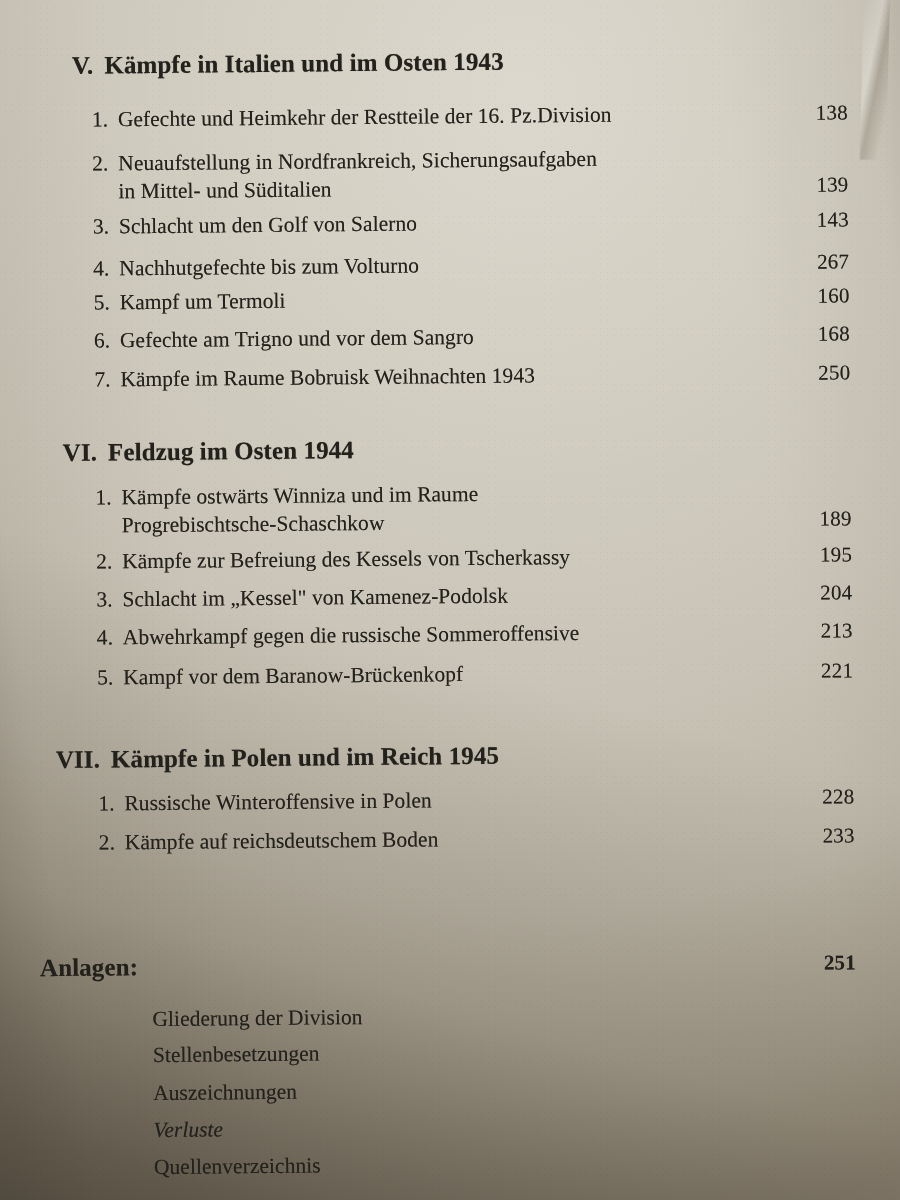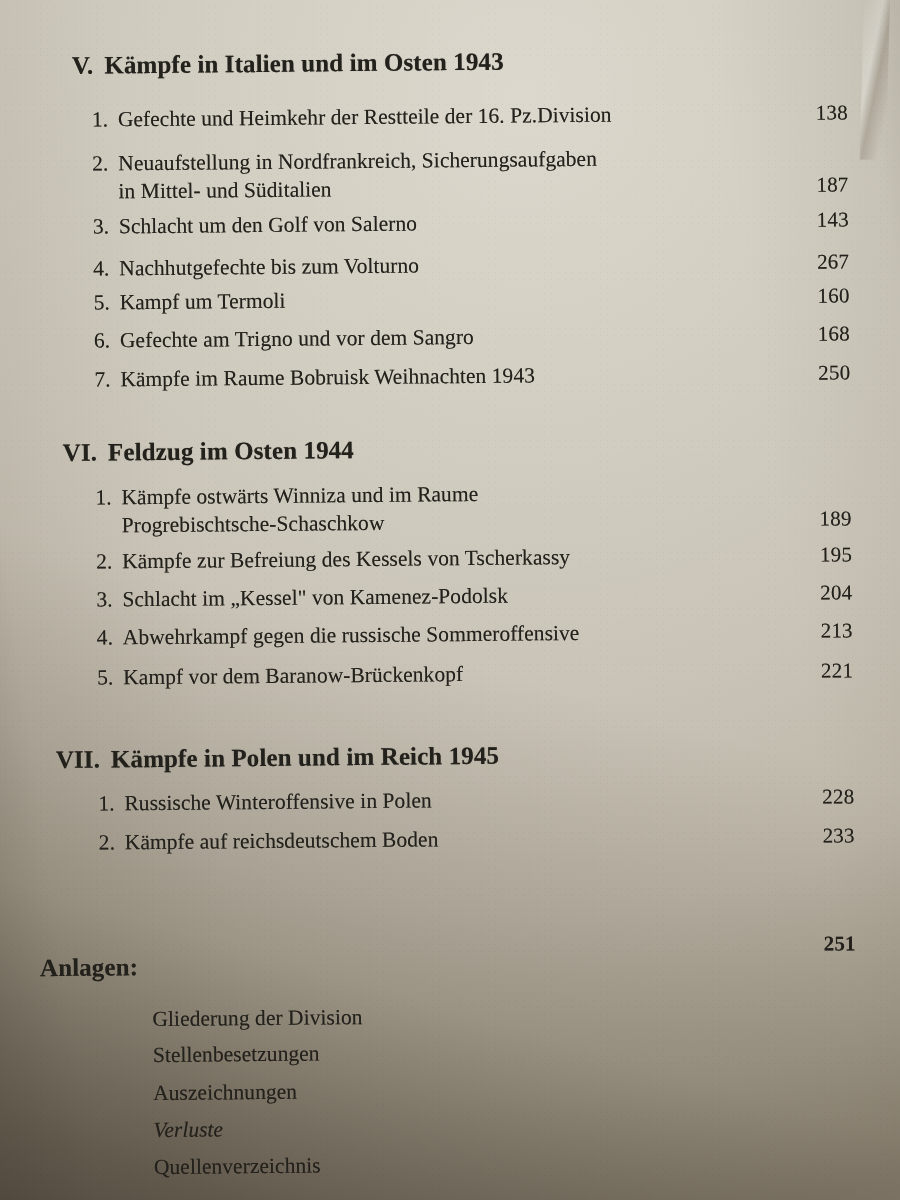--- a/index.html
+++ b/index.html
@@ -148,20 +148,21 @@
     font-weight: 700;
     font-size: 25px;
     letter-spacing: .004em;
   }
   .appendix-page {
     position: absolute;
     right: 48px;
     font-weight: 700;
     font-size: 21px;
     letter-spacing: .01em;
+    margin-top: 19px;
   }
   .appendix-item {
     position: absolute;
     left: 148px;
     font-size: 21.5px;
     letter-spacing: .002em;
     white-space: nowrap;
   }
 
   
@@ -196,21 +197,21 @@
           <div class="lrow">
             <div class="line">
               <span class="idx">2.</span>
               <span class="txt">Neuaufstellung in Nordfrankreich, Sicherungsaufgaben</span>
             </div>
           </div>
           <div class="lrow" style="margin-top: 3px;">
             <div class="line cont">
               <span class="txt">in Mittel- und Süditalien</span>
             </div>
-            <span class="pg">187</span>
+            <span class="pg">139</span>
           </div>
         </div>
         <div class="entry" style="top: 211px;">
           <div class="lrow">
             <div class="line">
               <span class="idx">3.</span>
               <span class="txt">Schlacht um den Golf von Salerno</span>
             </div>
             <span class="pg">143</span>
           </div>

